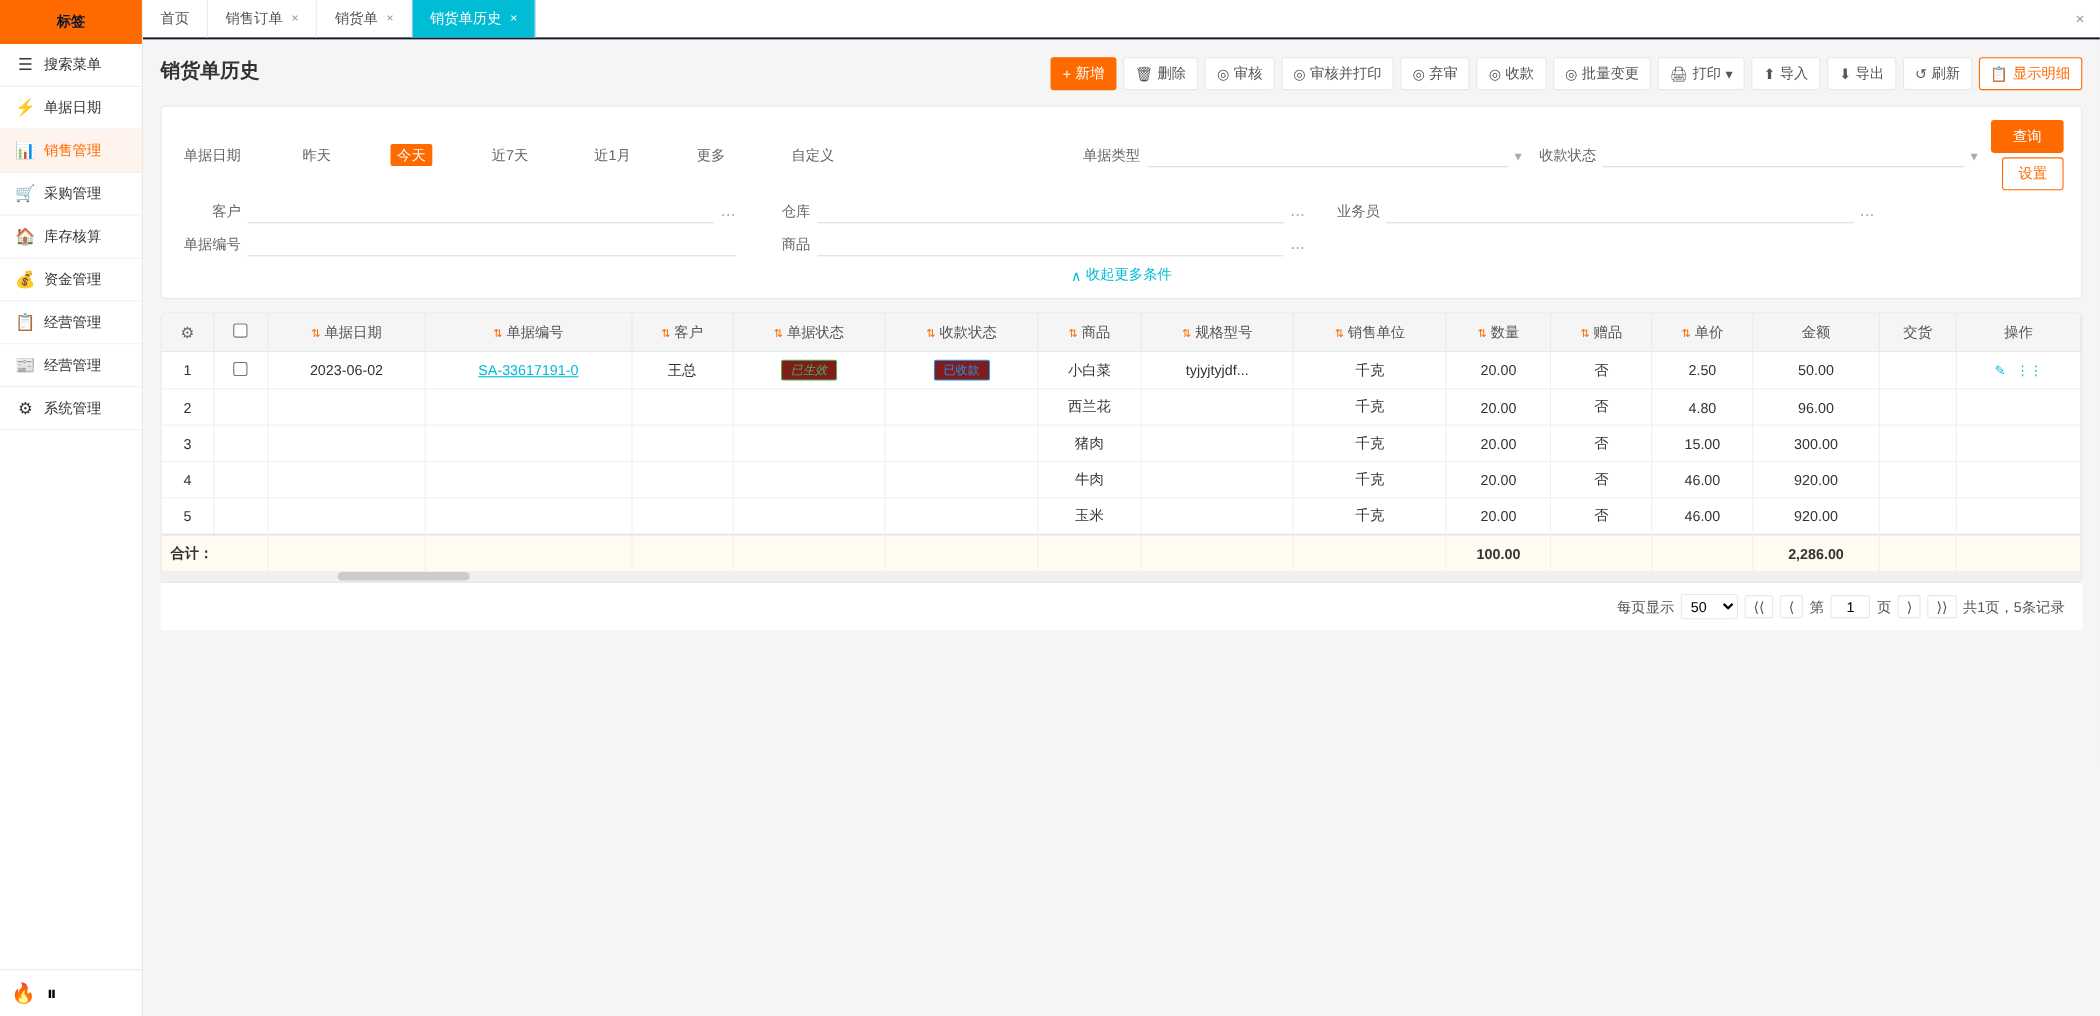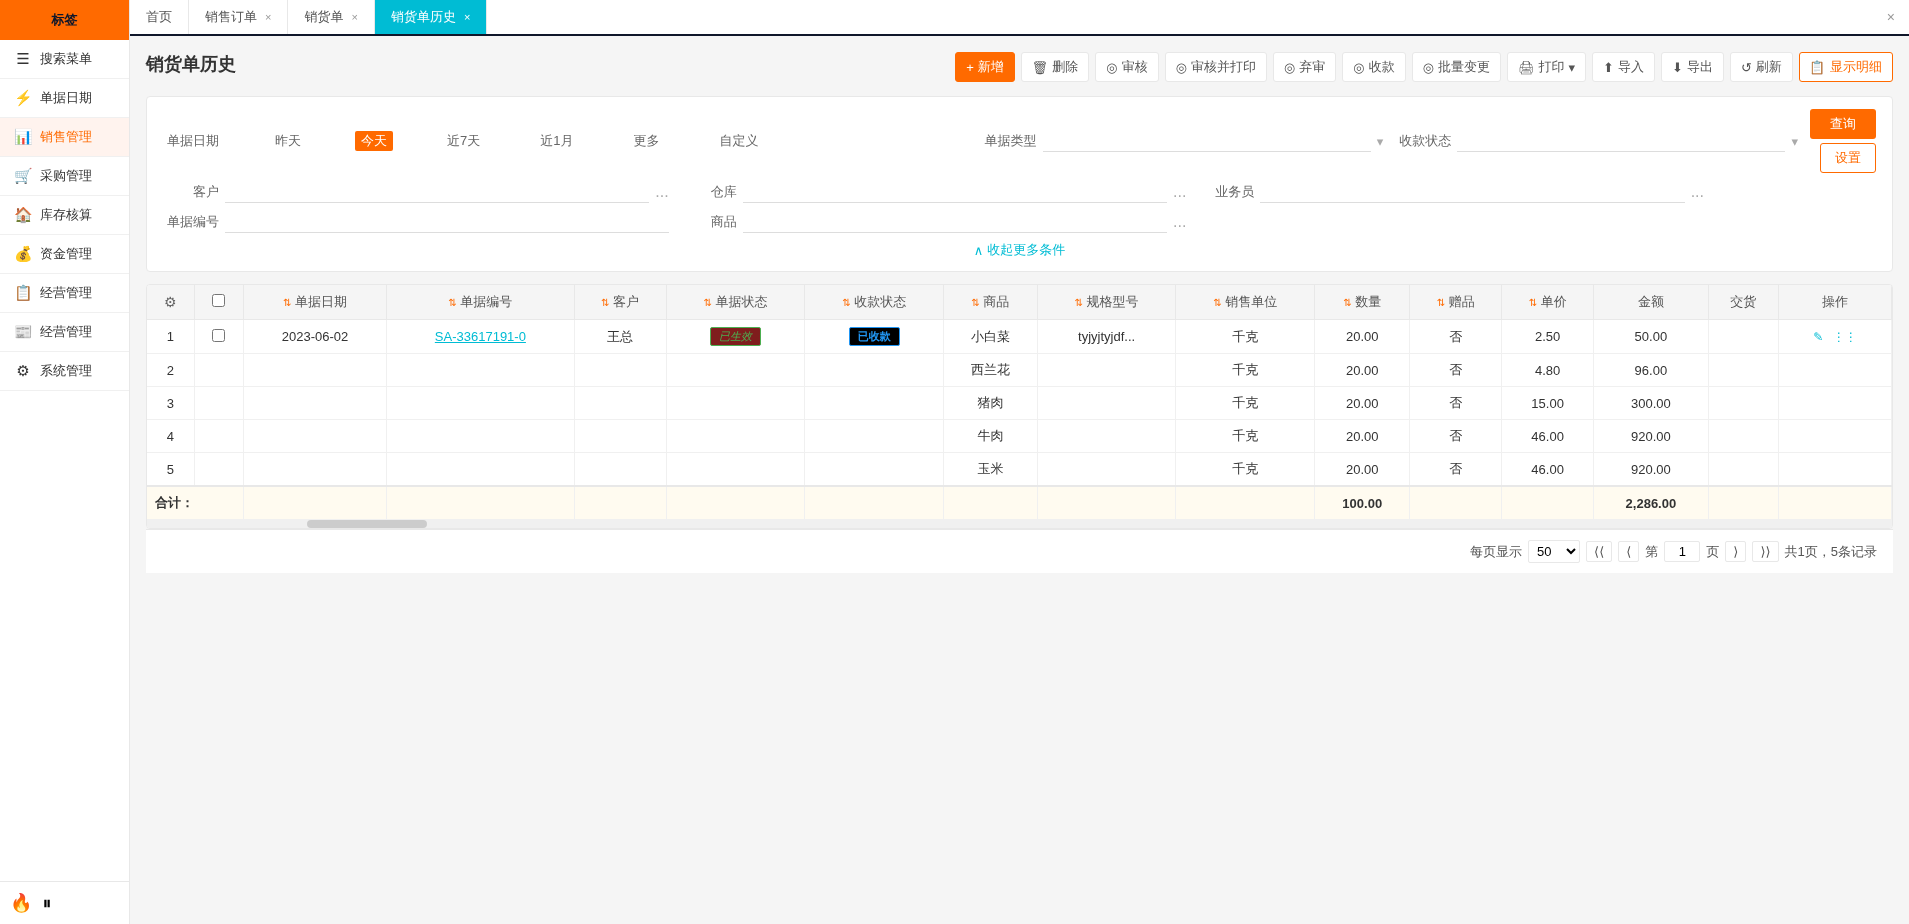--- a/index.html
+++ b/index.html
@@ -255,21 +255,21 @@
       white-space: nowrap;
     }
     .sort-icon { color: #ff6a00; font-size: 10px; cursor: pointer; }
     .status-badge {
       display: inline-block;
       padding: 1px 8px;
       border-radius: 2px;
       font-size: 11px;
     }
     .status-active { background: #7f1d1d; color: #4caf50; border: 1px solid #4caf50; font-style: italic; }
-    .status-paid { background: #000000; color: #2196f3; border: 1px solid #2196f3; font-weight: bold; }
+    .status-paid { background: #7f1d1d; color: #2196f3; border: 1px solid #2196f3; }
     .action-btn {
       color: #00bcd4;
       cursor: pointer;
       font-size: 12px;
       padding: 0 3px;
     }
     .th-gear { cursor: pointer; font-size: 14px; color: #666; }
 
     
     .summary-row td {

